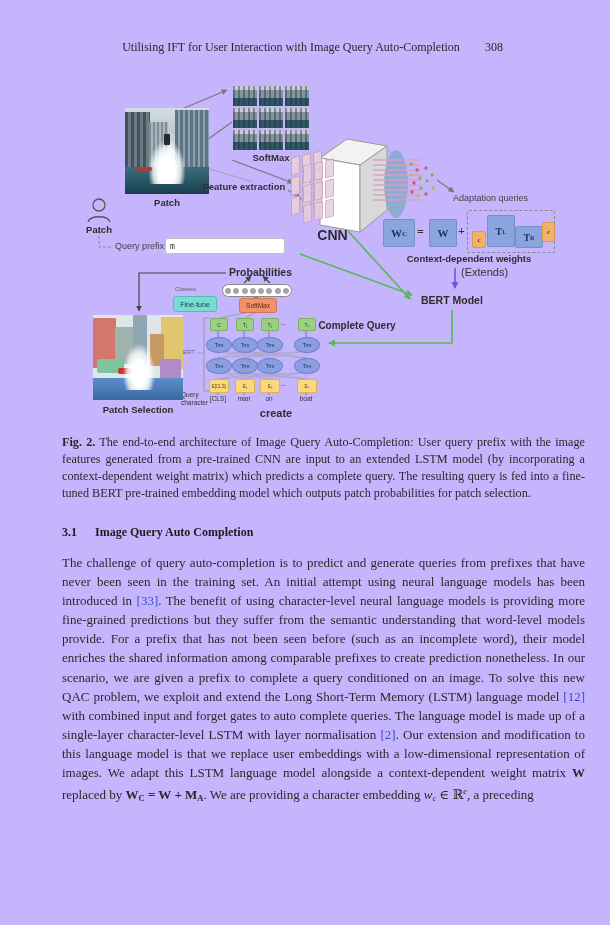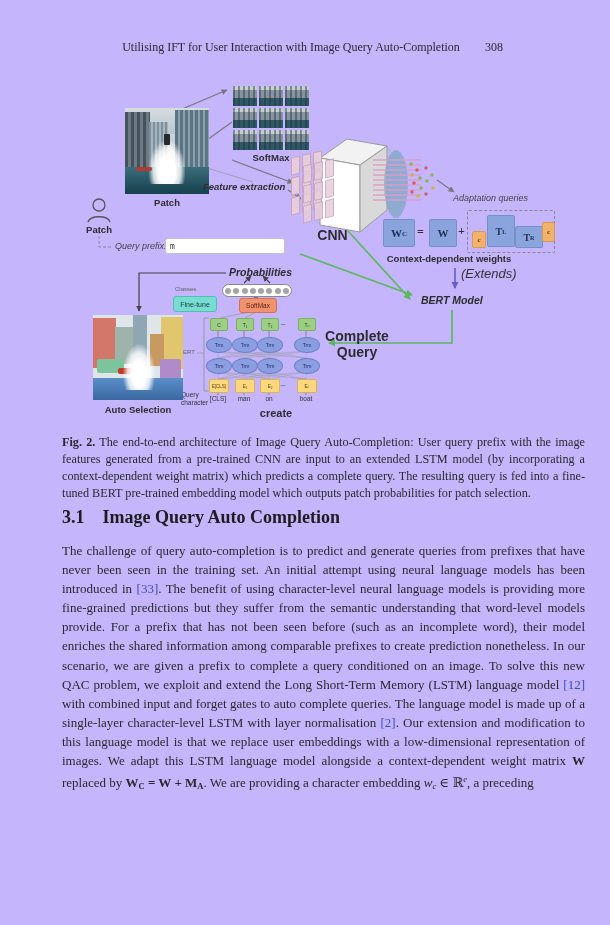--- a/index.html
+++ b/index.html
@@ -9,21 +9,21 @@
   .hdr{margin:40px 0 0 97px;width:406px;display:flex;align-items:baseline;
        font-family:"Liberation Serif","DejaVu Serif",serif;font-size:12px;color:#2a2a2a;}
   .hdr .t{flex:1;text-align:center;}
 
   
   .fig{position:relative;width:510px;height:342px;margin:27px 0 0 55px;
        font-family:"Liberation Sans","DejaVu Sans",sans-serif;color:#333;}
   .abs{position:absolute;}
   .blbl{font-weight:bold;color:#2d2d2d;}
   .ctr{text-align:center;}
-  .nw{white-space:nowrap;font-style:italic;}
+  .nw{white-space:nowrap;}
 
   
   .photo{left:70px;top:26px;width:84px;height:86px;overflow:hidden;background:#c8d2d8;}
   .photo i{position:absolute;display:block;}
   .photo .sky{left:0;top:0;width:100%;height:30%;background:linear-gradient(#d6dde1,#b9c6cd);}
   .photo .bL{left:0;top:5%;width:30%;height:66%;background:repeating-linear-gradient(90deg,#46525a 0 3px,#6b7a84 3px 6px);}
   .photo .bM{left:29%;top:16%;width:22%;height:54%;background:repeating-linear-gradient(90deg,#7e909c 0 2px,#a6b5bf 2px 4px);}
   .photo .bR{right:0;top:2%;width:41%;height:68%;background:repeating-linear-gradient(90deg,#5d7482 0 3px,#8aa2b0 3px 5px);}
   .photo .water{left:0;bottom:0;width:100%;height:31%;background:linear-gradient(#3c6d7c,#16404e);}
   .photo .splash{left:28%;top:38%;width:44%;height:50%;background:radial-gradient(ellipse at 50% 70%,#fff 0 34%,rgba(255,255,255,.78) 54%,rgba(255,255,255,0) 74%);}
@@ -90,22 +90,22 @@
   .ps .f{left:4%;top:52%;width:30%;height:16%;background:#7cc49c;border-radius:2px;}
   .ps .g{right:2%;top:52%;width:24%;height:26%;background:#b08bc9;border-radius:2px;}
   .ps .h{left:28%;top:62%;width:15%;height:7%;background:#c0392b;border-radius:2px;}
   .ps .water{left:0;bottom:0;width:100%;height:26%;background:linear-gradient(#5b8fc9,#3a68a0);}
   .ps .splash{left:33%;top:34%;width:36%;height:54%;background:radial-gradient(ellipse at 50% 65%,#fff 0 30%,rgba(255,255,255,.8) 50%,rgba(255,255,255,0) 72%);}
 
   
   .cap{margin:10px 0 0 62px;width:523px;font-family:"Liberation Serif","DejaVu Serif",serif;
        font-size:12.2px;line-height:17px;text-align:justify;color:#2a2a2a;}
   .cap .tag{font-weight:bold;}
-  .sec{margin:5px 0 0 62px;font-family:"Liberation Serif","DejaVu Serif",serif;
-       font-size:18px;font-weight:bold;color:#1d1d1d;}
+  .sec{margin:23px 0 0 62px;font-family:"Liberation Serif","DejaVu Serif",serif;
+       font-size:12px;font-weight:bold;color:#1d1d1d;}
   .sec .num{margin-right:18px;}
   .bodyp{margin:13px 0 0 62px;width:523px;font-family:"Liberation Serif","DejaVu Serif",serif;
          font-size:13px;line-height:19.1px;text-align:justify;color:#2a2a2a;}
   .seg-cite{color:#3b4bc8;}
   .seg-b{font-weight:bold;}
   .seg-bsub{font-weight:bold;font-size:8.5px;vertical-align:-2px;}
   .seg-i{font-style:italic;}
   .seg-isub{font-style:italic;font-size:8.5px;vertical-align:-2px;}
   .seg-sup{font-style:italic;font-size:8.5px;vertical-align:5px;}
 </style>
@@ -318,25 +318,25 @@
     <div class="abs obox" style="left:417px;top:149px;width:12px;height:15px;font-size:7px">c</div>
     <div class="abs fbox" style="left:432px;top:133px;width:26px;height:30px;font-size:10px">
       <span>T</span>
         <sub class="fsub">L</sub>
     </div>
     <div class="abs fbox" style="left:460px;top:144px;width:26px;height:20px;font-size:10px">
       <span>T</span>
         <sub class="fsub">R</sub>
     </div>
     <div class="abs obox" style="left:487px;top:140px;width:11px;height:18px;font-size:7px">c</div>
-    <div class="abs blbl ctr" style="left:304px;top:171px;width:180px;font-size:9.5px">Context-dependent weights</div>
-
-    <div class="abs nw" style="left:406px;top:184px;font-size:13px;font-style:italic;color:#333">(Extends)</div>
+    <div class="abs blbl ctr" style="left:324px;top:171px;width:180px;font-size:9.5px">Context-dependent weights</div>
+
+    <div class="abs nw" style="left:406px;top:184px;font-size:11px;color:#333">(Extends)</div>
     <div class="abs blbl nw" style="left:366px;top:212px;font-size:10.5px">BERT Model</div>
-    <div class="abs blbl ctr" style="left:252px;top:246px;width:100px;font-size:14px">Complete Query</div>
+    <div class="abs blbl ctr" style="left:252px;top:238px;width:100px;font-size:10px">Complete Query</div>
 
     <div class="abs blbl nw" style="left:174px;top:184px;font-size:10.5px">Probabilities</div>
     <div class="abs tiny" style="left:120px;top:204px">Classes</div>
     <div class="abs pill">
       <i></i>
         <i></i>
         <i></i>
         <i></i>
       <i></i>
         <i></i>
@@ -381,21 +381,21 @@
       <i class="b"></i>
       <i class="c"></i>
       <i class="d"></i>
       <i class="e"></i>
       <i class="f"></i>
       <i class="g"></i>
       <i class="h"></i>
       <i class="water"></i>
       <i class="splash"></i>
     </div>
-    <div class="abs blbl ctr" style="left:38px;top:322px;width:90px;font-size:9.5px">Auto Selection</div>
+    <div class="abs blbl ctr" style="left:38px;top:322px;width:90px;font-size:9.5px">Patch Selection</div>
   </div>
 
   <div class="cap">
     <span class="tag">Fig. 2.</span><span> The end-to-end architecture of Image Query Auto-Completion: User query prefix with the image features generated from a pre-trained CNN are input to an extended LSTM model (by incorporating a context-dependent weight matrix) which predicts a complete query. The resulting query is fed into a fine-tuned BERT pre-trained embedding model which outputs patch probabilities for patch selection.</span>
   </div>
 
   <div class="sec">
     <span class="num">3.1</span><span>Image Query Auto Completion</span>
   </div>
 

